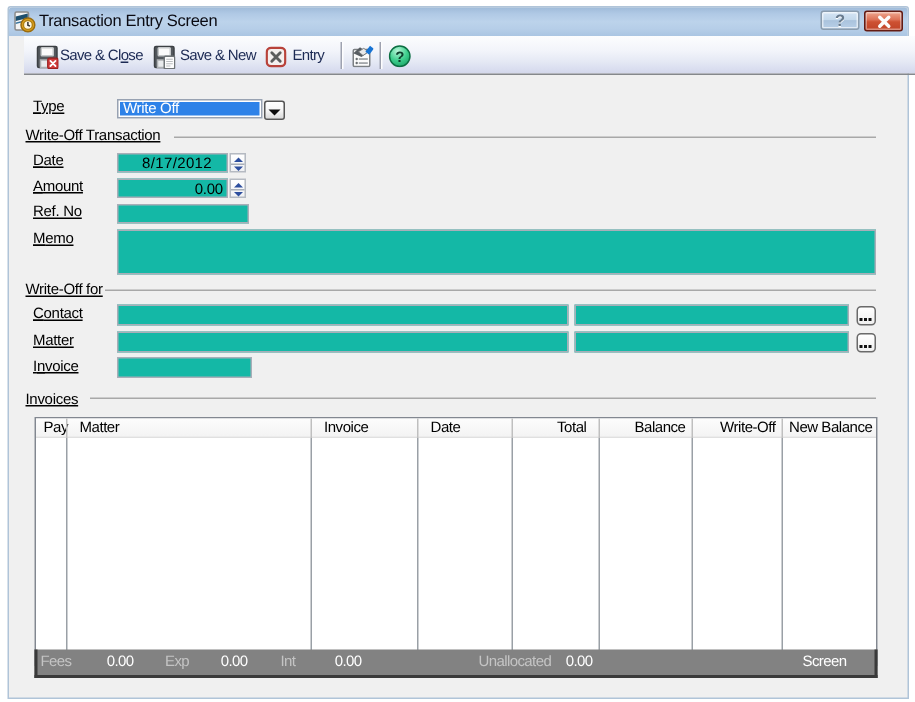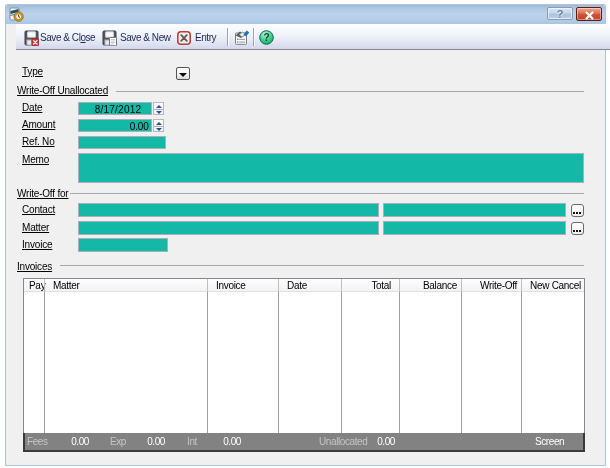--- a/index.html
+++ b/index.html
@@ -69,20 +69,21 @@
 <div id="win">
   <div id="titlebar">
     <svg id="title-icon" style="position:absolute;left:3px;top:2px" width="15" height="15" viewBox="0 0 15 15">
  <rect x="1" y="1" width="9" height="12" rx="1" fill="#f4f4f4" stroke="#8a8a8a"></rect>
  <path d="M1.5 4 L9.5 2 L9.5 5 L1.5 7 Z" fill="#1d4f6e"></path>
  <path d="M1.5 8 L9.5 6 L9.5 7 L1.5 9 Z" fill="#3a76a0"></path>
  <circle cx="9.6" cy="9.6" r="4.6" fill="#e2a31c" stroke="#9a6d10"></circle>
  <circle cx="9.6" cy="9.6" r="3" fill="#fdf6e2" stroke="#b08418"></circle>
  <path d="M9.6 7.6 L9.6 9.8 L11 10.4" stroke="#333" stroke-width="1" fill="none"></path>
 </svg>
+    <span id="title-text">Transaction Entry Screen</span>
     <div class="capbtn" id="btn-help">
           <span>?</span>
         </div>
     <div class="capbtn" id="btn-close"><svg width="24" height="12" viewBox="0 0 24 12">
             <path d="M9.5 2.5 L15.5 8.5 M15.5 2.5 L9.5 8.5" stroke="#fcfcfc" stroke-width="2.3" fill="none" stroke-linecap="round"></path>
           </svg></div>
   </div>
   <div id="toolbar">
     <svg class="abs" style="left:8px;top:6px" width="15" height="16" viewBox="0 0 15 16" id="ic-saveclose">
  <path d="M1 2 Q1 1 2 1 L13 1 Q14 1 14 2 L14 14 Q14 15 13 15 L2 15 Q1 15 1 14 Z" fill="#53585d" stroke="#3c4044"></path>
@@ -126,25 +127,28 @@
               <stop offset="0.5" stop-color="#3fcf8e"></stop>
               <stop offset="1" stop-color="#129a5d"></stop>
  </radialGradient>
           </defs>
  <circle cx="7.5" cy="7.5" r="6.8" fill="url(#g1)" stroke="#0b6e42"></circle>
  <text x="7.5" y="11.2" font-size="10" font-weight="bold" text-anchor="middle" fill="#0d3f2c" font-family="Liberation Sans">?</text>
 </svg>
   </div>
 
   <span class="lbl" style="left:16px;top:61px"><u>T</u>ype</span>
+  <div id="combo">
+        <div class="sel">Write Off</div>
+      </div>
   <div id="combo-btn">
         <i></i>
       </div>
 
-  <span class="lbl" style="left:11px;top:80px">Write-Off Unallocated</span>
+  <span class="lbl" style="left:11px;top:80px">Write-Off Transaction</span>
   <div class="gline" style="left:110px;top:86px;width:468px"></div>
 
   <span class="lbl" style="left:16px;top:97px"><u>D</u>ate</span>
   <div class="fld" style="left:72px;top:97px;width:74px;height:13px;font-size:10px;letter-spacing:-0.2px;text-align:center;line-height:13px;letter-spacing:0.25px;padding-left:6px">8/17/2012</div>
   <div class="spin" style="left:147px;top:97px">
         <i class="up"></i>
         <i class="mid"></i>
         <i class="dn"></i>
       </div>
 
@@ -187,21 +191,21 @@
 
   <div id="tbl">
     <div class="hdr"></div>
     <span class="hcell" style="left:5px">Pay</span>
     <span class="hcell" style="left:29px">Matter</span>
     <span class="hcell" style="left:192px">Invoice</span>
     <span class="hcell" style="left:263px">Date</span>
     <span class="hcell" style="left:317px;width:50px;text-align:right">Total</span>
     <span class="hcell" style="left:383px;width:50px;text-align:right">Balance</span>
     <span class="hcell" style="left:443px;width:50px;text-align:right">Write-Off</span>
-    <span class="hcell" style="left:502px;width:55px;text-align:right">New Cancel</span>
+    <span class="hcell" style="left:502px;width:55px;text-align:right">New Balance</span>
     <div class="hvline" style="left:20px"></div>
     <div class="hvline" style="left:183px"></div>
     <div class="hvline" style="left:254px"></div>
     <div class="hvline" style="left:317px"></div>
     <div class="hvline" style="left:375px"></div>
     <div class="hvline" style="left:437px"></div>
     <div class="hvline" style="left:497px"></div>
     <div class="vline" style="left:20px"></div>
     <div class="vline" style="left:183px"></div>
     <div class="vline" style="left:254px"></div>

